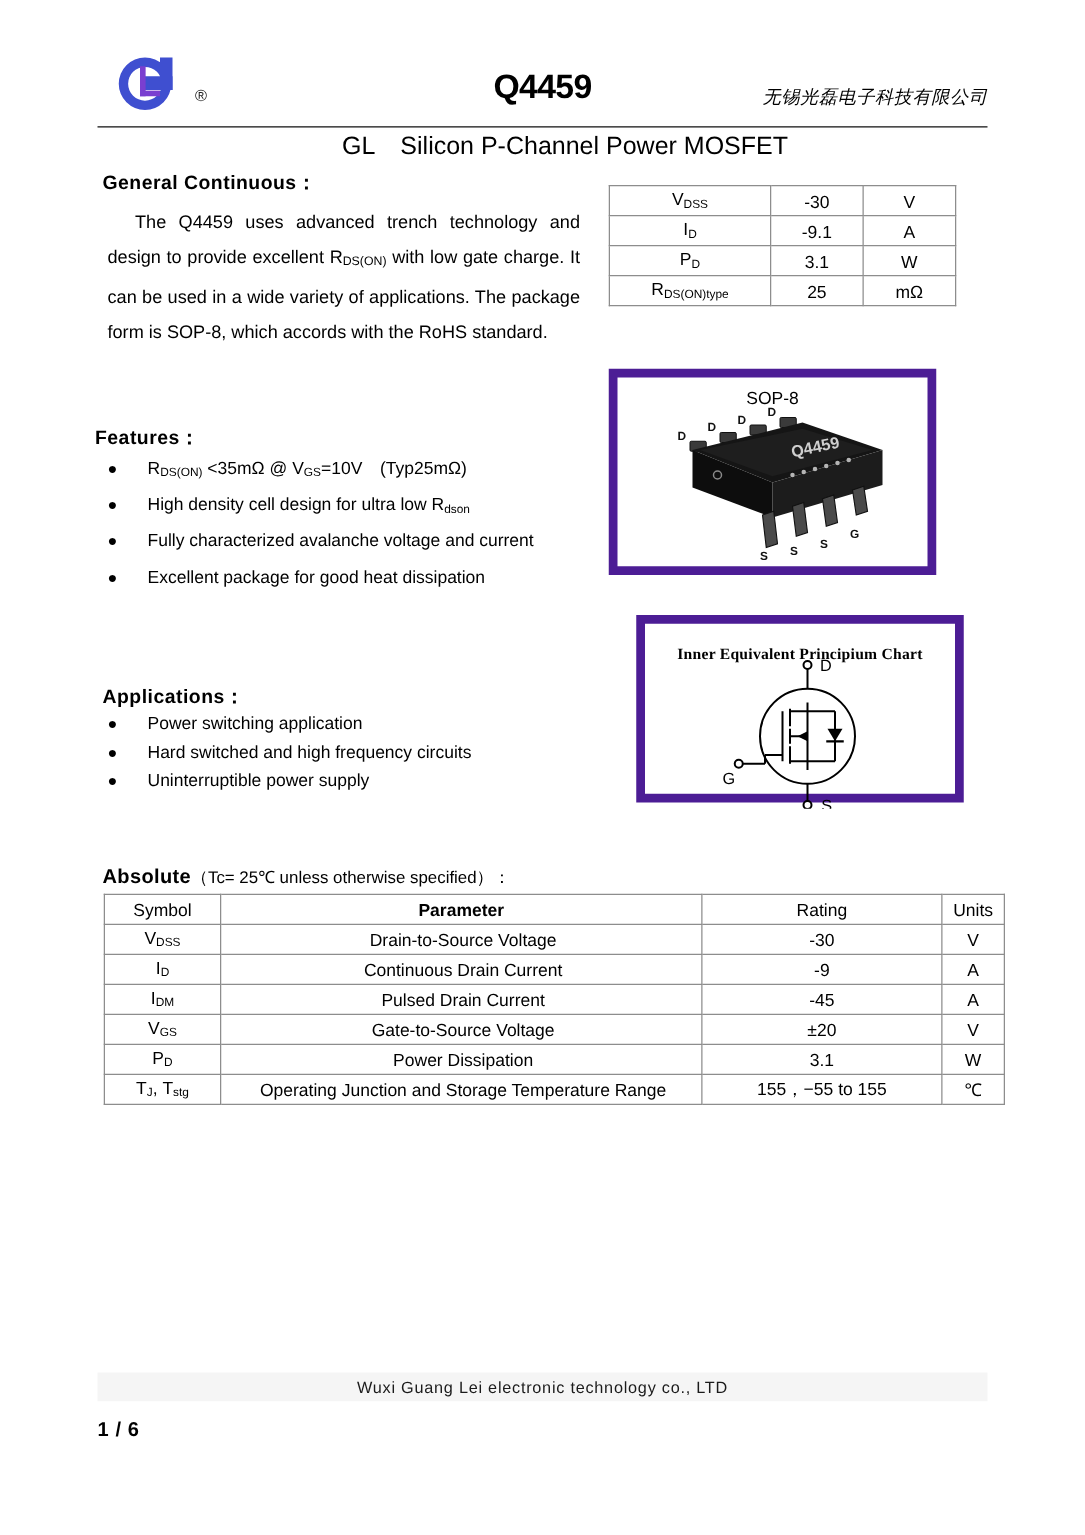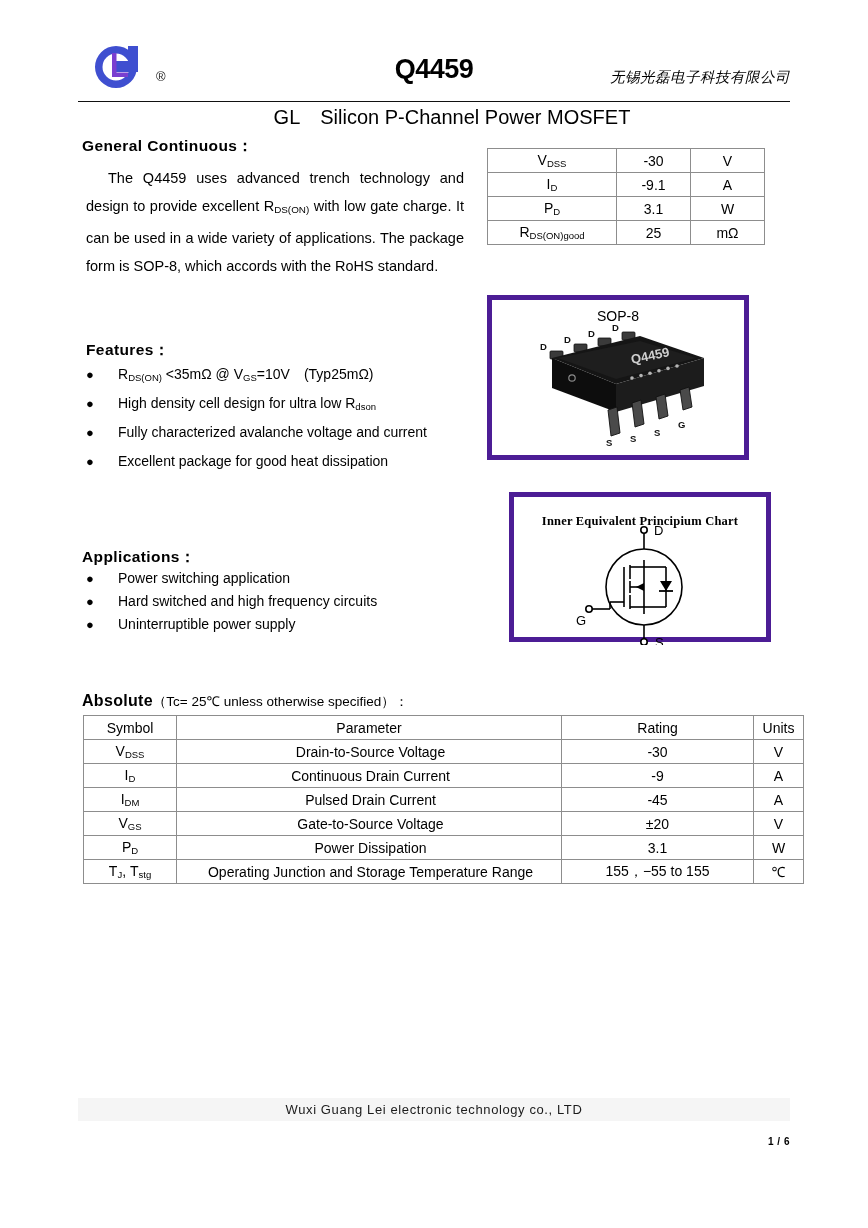--- a/index.html
+++ b/index.html
@@ -136,21 +136,21 @@
     text-align: center;
     padding: 0 2px;
   }
   .sum-table .c1 { width: 124px; }
   .sum-table .c2 { width: 69px; }
   .sum-table .c3 { width: 69px; }
 
   
   .figbox {
     position: absolute;
-    border: 5px solid #4c1d95;
+    border: 7px solid #4c1d95;
     background: #fff;
     box-sizing: border-box;
     text-decoration: underline;
   }
   #pkg-box { left: 487px; top: 295px; width: 262px; height: 165px; }
   #sch-box { left: 509px; top: 492px; width: 262px; height: 150px; }
   .fig-cap-pkg {
     position: absolute;
     top: 8px; left: 0; width: 100%;
     text-align: center;
@@ -189,43 +189,43 @@
   .abs-table td {
     border: 1px solid #8d8d8d;
     height: 23px;
     padding: 0 3px;
   }
   .abs-table .col-sym   { width: 86px; text-align: center; }
   .abs-table .col-param { width: 378px; text-align: center; padding-left: 6px; }
   .abs-table .col-rate  { width: 185px; text-align: center; }
   .abs-table .col-unit  { width: 43px;  text-align: center; }
   .abs-table tr.hdr td { }
-  .abs-table tr.hdr td.col-param { padding-left: 3px; }
+  .abs-table tr.hdr td.col-param { padding-left: 3px; font-weight: bold; }
 
   
   .footer-bar {
     position: absolute;
     left: 78px;
     top: 1098px;
     width: 712px;
     height: 23px;
     background: #f5f5f5;
     text-align: center;
     font-size: 13px;
     letter-spacing: 0.6px;
     line-height: 23px;
     color: #1b1b1b;
   }
   .page-no {
     position: absolute;
     left: 78px;
     top: 1136px;
     width: 712px;
-    text-align: right;
-    font-size: 10px;
+    text-align: left;
+    font-size: 16px;
     font-weight: bold;
     letter-spacing: 0.5px;
   }
 </style>
 </head>
 <body>
 
 <div id="page">
 
   <div class="header">
@@ -273,28 +273,28 @@
         <td class="c1"><span>I</span><sub>D</sub></td>
         <td class="c2">-9.1</td>
         <td class="c3">A</td>
       </tr>
       <tr>
         <td class="c1"><span>P</span><sub>D</sub></td>
         <td class="c2">3.1</td>
         <td class="c3">W</td>
       </tr>
       <tr>
-        <td class="c1"><span>R</span><sub>DS(ON)good</sub></td>
+        <td class="c1"><span>R</span><sub>DS(ON)type</sub></td>
         <td class="c2">25</td>
         <td class="c3">mΩ</td>
       </tr>
     </tbody>
   </table>
 
-  <div class="sec-head" style="left:86px; top:340px;">Features：</div>
+  <div class="sec-head" style="left:76px; top:340px;">Features：</div>
 
   <div class="blist feat" style="left:86px; top:366px; width:400px;">
     <div class="row">
       <span class="dot">●</span>
       <span class="txt"><span>R</span><sub>DS(ON)</sub><span> &lt;35mΩ @ V</span><sub>GS</sub><span>=10V　(Typ25mΩ)</span></span>
     </div>
     <div class="row">
       <span class="dot">●</span>
       <span class="txt"><span>High density cell design for ultra low R</span><sub>dson</sub></span>
     </div>

